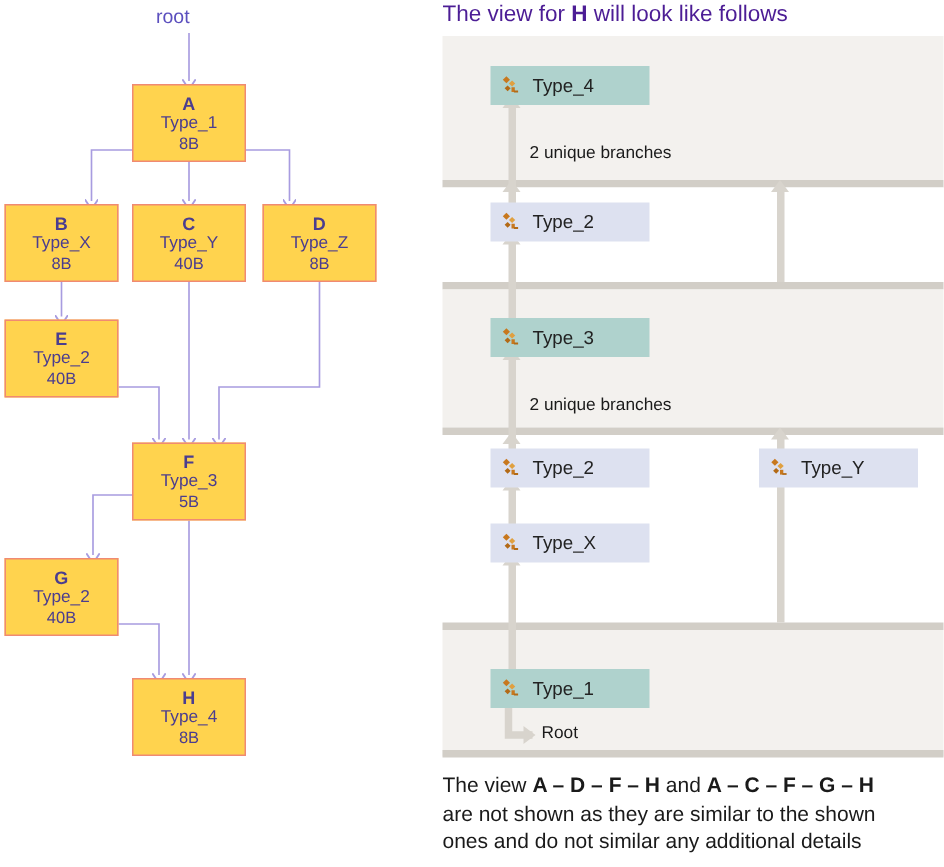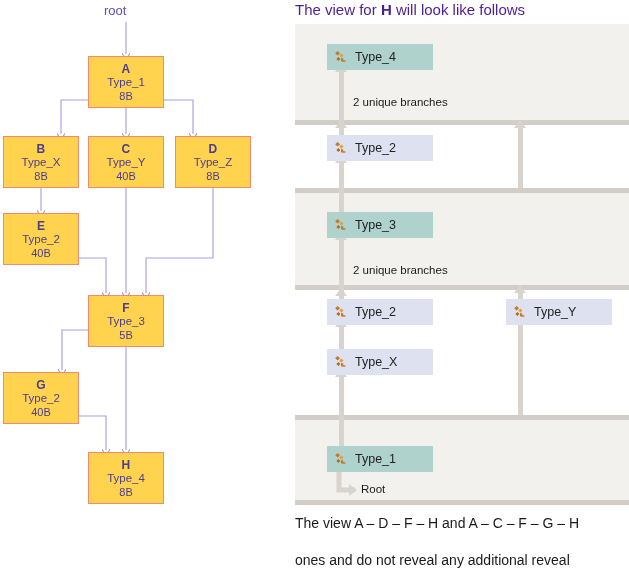--- a/index.html
+++ b/index.html
@@ -138,21 +138,21 @@
   }
 
   #caption {
     position: absolute;
     left: 5px; top: 514px;
     width: 334px;
     font-size: 14px;
     color: #1a1a1a;
     line-height: 1.33;
   }
-  #caption b { font-weight: normal; }
+  #caption b { font-weight: bold; }
 </style>
 </head>
 <body>
 
 <div id="graph-panel">
 
   <div id="root-label">root</div>
 
   <svg id="graph-svg" width="290" height="578">
     <defs>
@@ -348,17 +348,17 @@
       <span class="vlabel">Type_1</span>
     </div>
 
     <div class="branch-note" style="left:58px; top:72px;">2 unique branches</div>
     <div class="branch-note" style="left:58px; top:240px;">2 unique branches</div>
 
   </div>
 
   <div id="caption">
     <span>The view </span><b>A – D – F – H</b><span> and </span><b>A – C – F – G – H</b><br>
-    <br>
-    <span>ones and do not reveal any additional reveal</span>
+    <span>are not shown as they are similar to the shown</span><br>
+    <span>ones and do not similar any additional details</span>
   </div>
 
 </div>
 
 </body></html>

